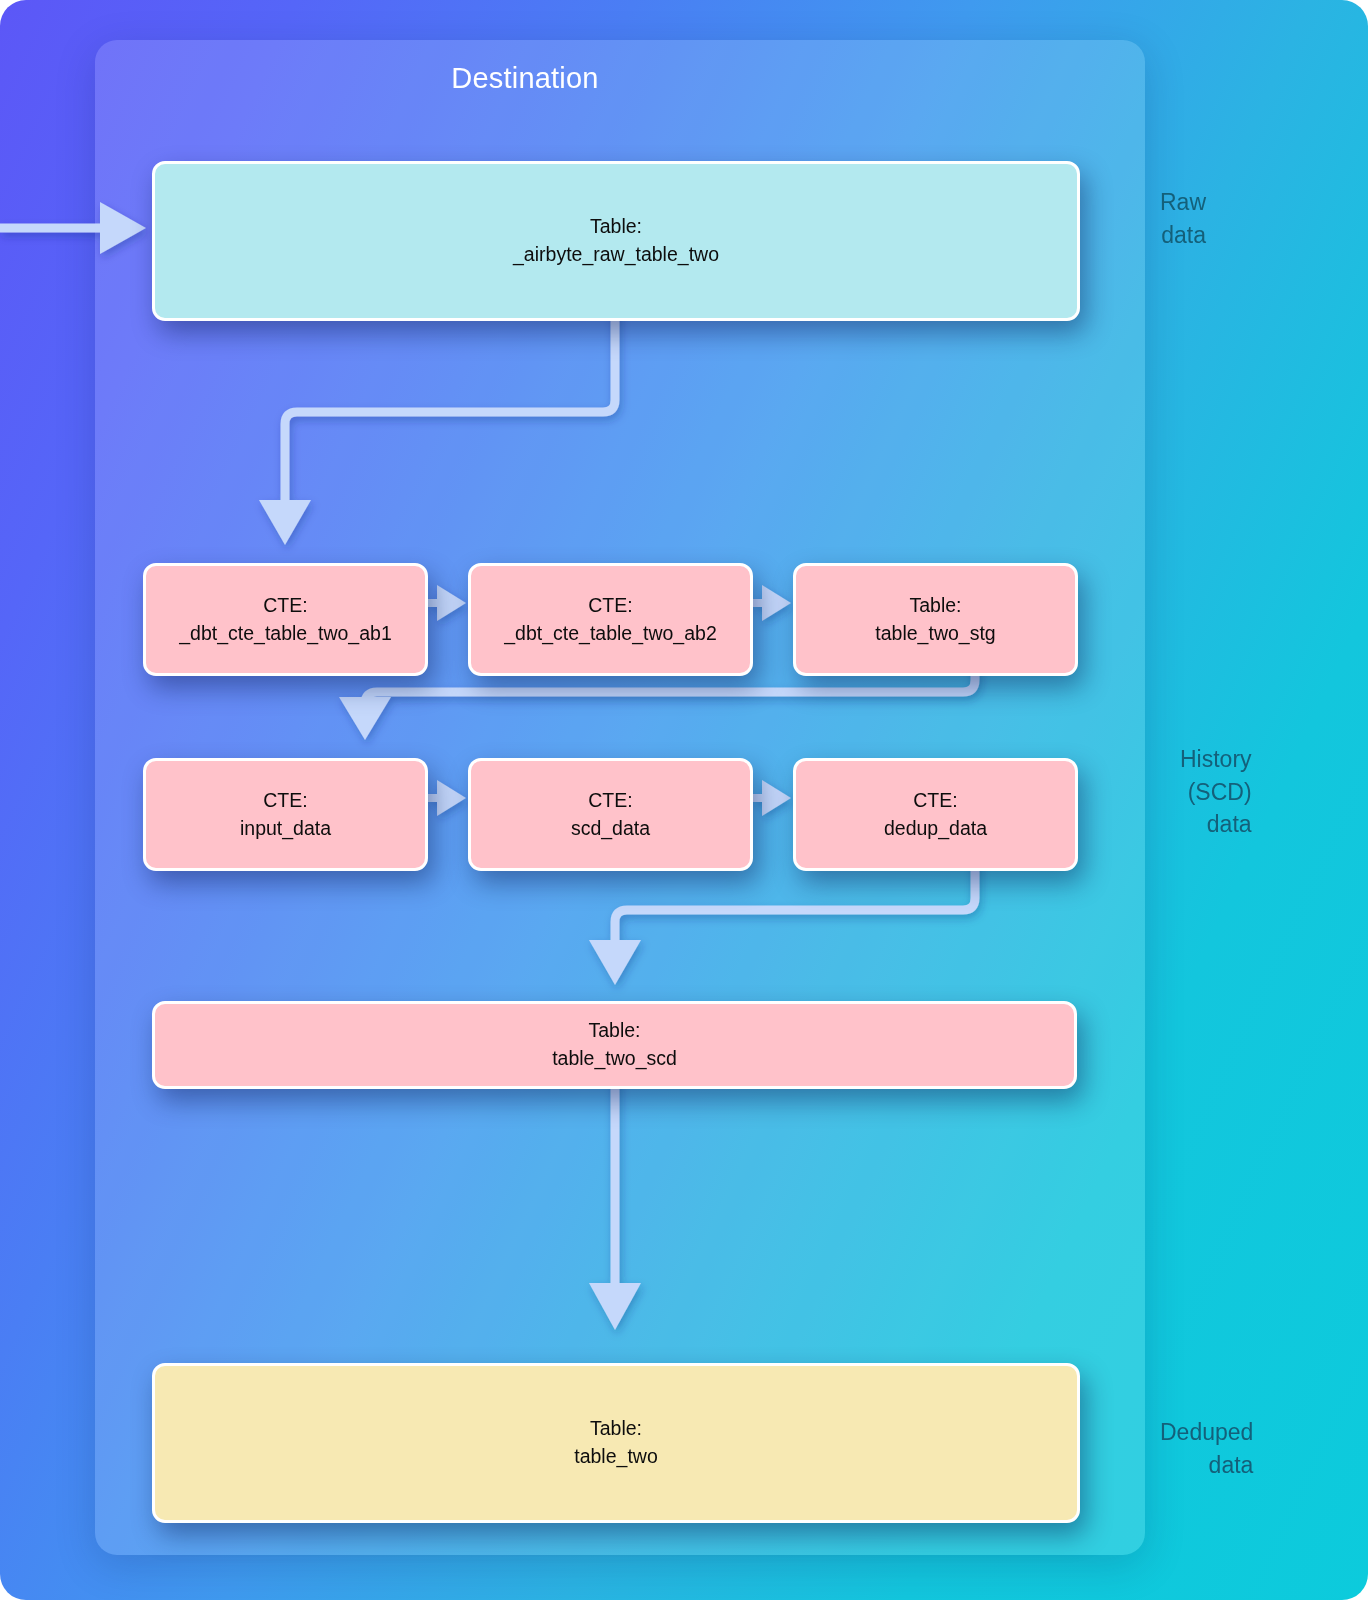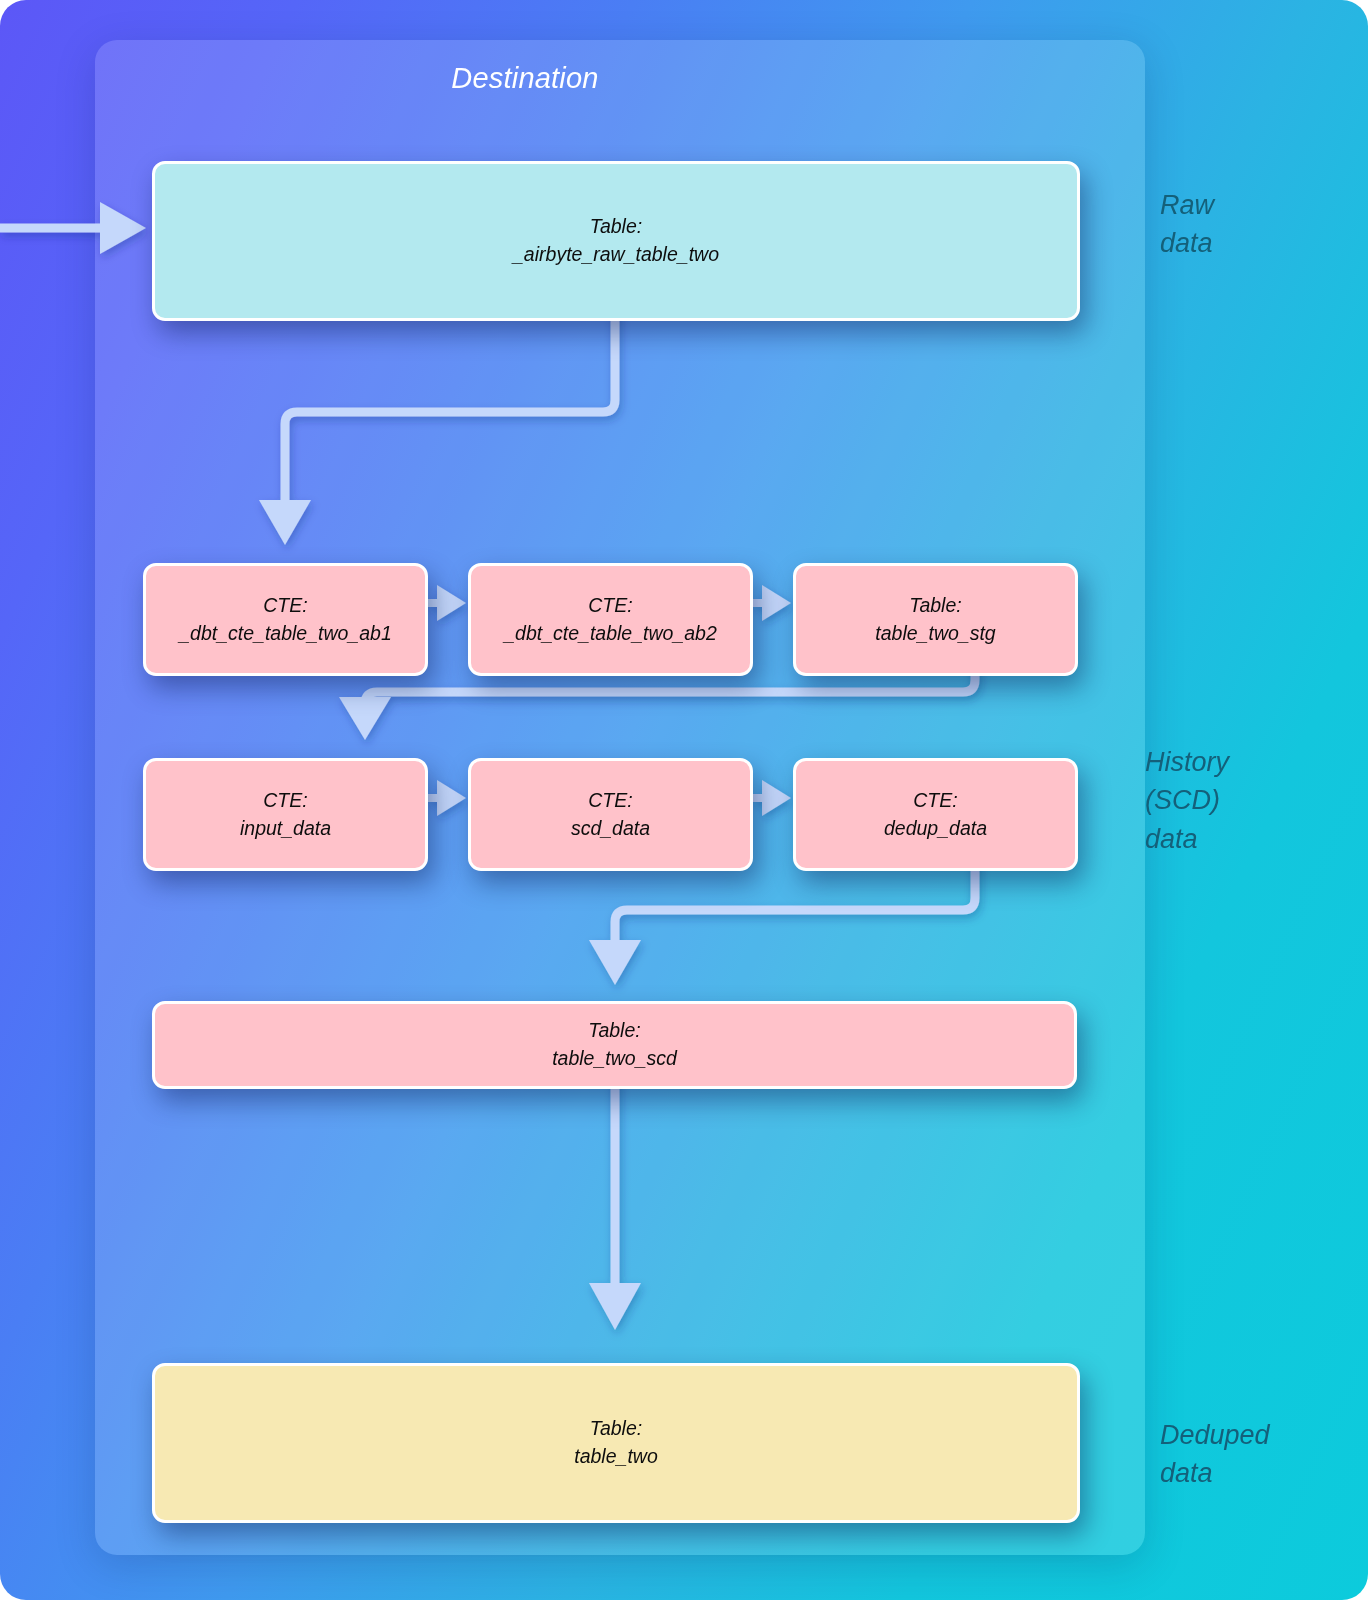--- a/index.html
+++ b/index.html
@@ -16,21 +16,20 @@
     border-radius: 26px;
     background:
       linear-gradient(115deg,
         #5c57f7 0%,
         #5566f8 14%,
         #4a7ef4 30%,
         #3f9aef 46%,
         #2bb3e3 62%,
         #13c6dd 78%,
         #0ccbdc 100%);
-    font-style: italic;
   }
 
   
   #destination-panel {
     position: absolute;
     left: 95px;
     top: 40px;
     width: 1050px;
     height: 1515px;
     border-radius: 22px;
@@ -80,26 +79,27 @@
   #node-input      { left:143px;  top:742px;  width:285px; height:113px; }
   #node-scd-cte    { left:468px;  top:742px;  width:285px; height:113px; }
   #node-dedup      { left:793px;  top:742px;  width:285px; height:113px; }
   #node-table-scd  { left:152px;  top:985px;  width:925px; height:88px;  }
   #node-table-two  { left:152px;  top:1347px; width:928px; height:160px; }
 
   
   .side-label {
     position: absolute;
     color: #14607a;
-    font-size: 27px;
+    font-size: 23px;
     line-height: 1.42;
     z-index: 5;
+    text-align: right;
   }
   #label-raw     { left:1160px; top:186px;  }
-  #label-history { left:1145px; top:743px;  }
+  #label-history { left:1180px; top:743px;  }
   #label-deduped { left:1160px; top:1416px; }
 
   
   #connectors {
     position: absolute;
     left: 0; top: 0;
     width: 1368px;
     height: 1600px;
     z-index: 4;
     pointer-events: none;

